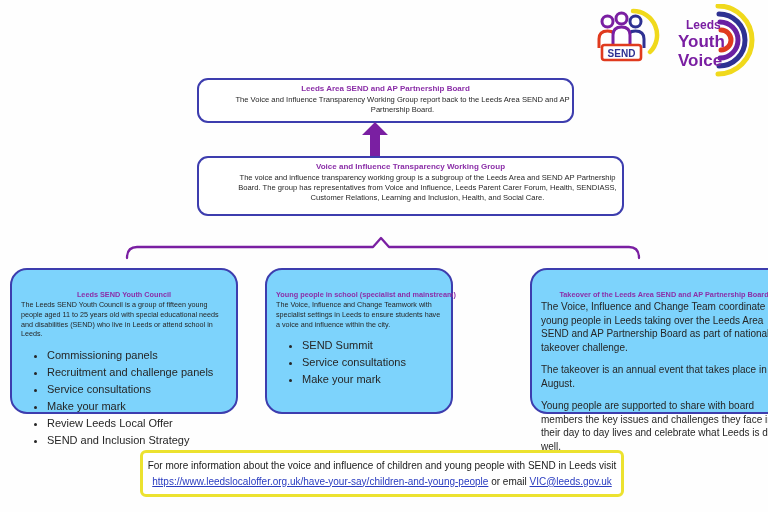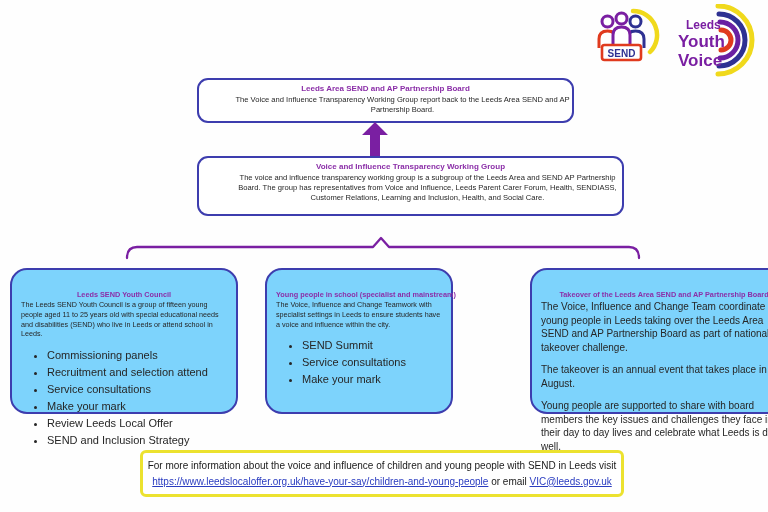--- a/index.html
+++ b/index.html
@@ -108,21 +108,21 @@
 
   <svg class="connector" style="left:122px; top:234px;" width="522" height="28" viewBox="0 0 522 28">
     <path d="M5,24 Q5,13 15,13 L251,13 L259,4 L267,13 L507,13 Q517,13 517,24" fill="none" stroke="#7a1fa2" stroke-width="2.3" stroke-linecap="round" stroke-linejoin="round"></path>
   </svg>
 
   <div class="bbox box-left">
     <div class="box-title">Leeds SEND Youth Council</div>
     <div class="box-body">The Leeds SEND Youth Council is a group of fifteen young people aged 11 to 25 years old with special educational needs and disabilities (SEND) who live in Leeds or attend school in Leeds.</div>
     <ul>
       <li>Commissioning panels</li>
-      <li>Recruitment and selection attend</li>
+      <li>Recruitment and challenge panels</li>
       <li>Service consultations</li>
       <li>Make your mark</li>
       <li>Review Leeds Local Offer</li>
       <li>SEND and Inclusion Strategy</li>
     </ul>
   </div>
 
   <div class="bbox box-center">
     <div class="box-title">Young people in school (specialist and mainstream)</div>
     <div class="box-body">The Voice, Influence and Change Teamwork with specialist settings in Leeds to ensure students have a voice and influence within the city.</div>

